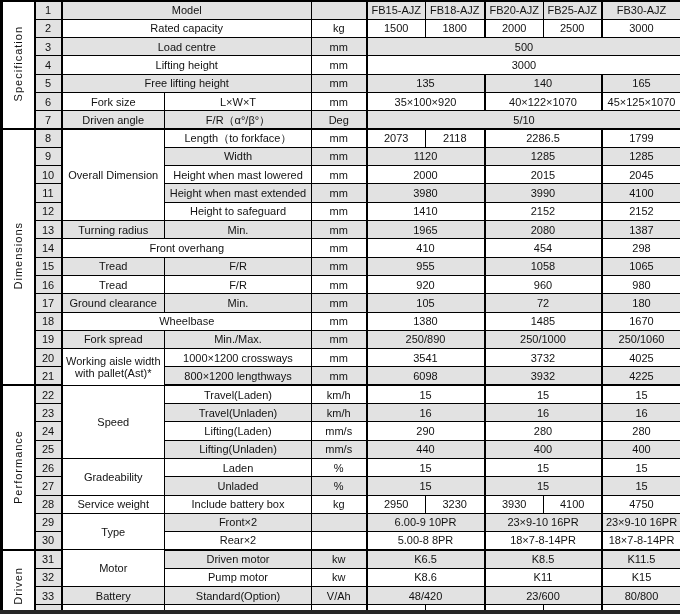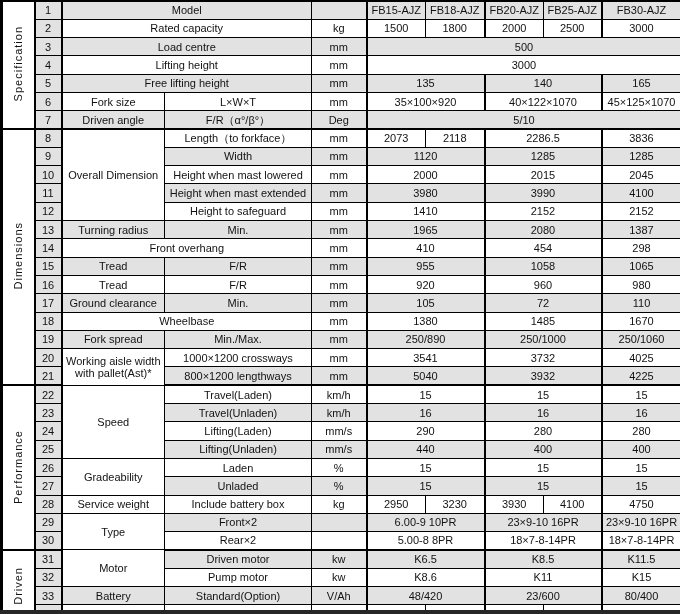--- a/index.html
+++ b/index.html
@@ -136,21 +136,21 @@
         </tr>
         <tr>
           <td class="seccell" rowspan="14"><span class="vtext">Dimensions</span></td>
           <td class="numcell">8</td>
           <td rowspan="5" class="white">Overall Dimension</td>
           <td class="white">Length（to forkface）</td>
           <td class="white">mm</td>
           <td class="white gl">2073</td>
           <td class="white">2118</td>
           <td colspan="2" class="white gl">2286.5</td>
-          <td class="white gl">3836</td>
+          <td class="white gl">1799</td>
         </tr>
         <tr>
           <td class="numcell">9</td>
           <td class="gray">Width</td>
           <td class="gray">mm</td>
           <td colspan="2" class="gray gl">1120</td>
           <td colspan="2" class="gray gl">1285</td>
           <td class="gray gl">1285</td>
         </tr>
         <tr>
@@ -212,21 +212,21 @@
           <td colspan="2" class="white gl">960</td>
           <td class="white gl">980</td>
         </tr>
         <tr>
           <td class="numcell">17</td>
           <td class="gray">Ground clearance</td>
           <td class="gray">Min.</td>
           <td class="gray">mm</td>
           <td colspan="2" class="gray gl">105</td>
           <td colspan="2" class="gray gl">72</td>
-          <td class="gray gl">110</td>
+          <td class="gray gl">180</td>
         </tr>
         <tr>
           <td class="numcell">18</td>
           <td colspan="2" class="white">Wheelbase</td>
           <td class="white">mm</td>
           <td colspan="2" class="white gl">1380</td>
           <td colspan="2" class="white gl">1485</td>
           <td class="white gl">1670</td>
         </tr>
         <tr>
@@ -244,21 +244,21 @@
           <td class="white">1000×1200 crossways</td>
           <td class="white">mm</td>
           <td colspan="2" class="white gl">3541</td>
           <td colspan="2" class="white gl">3732</td>
           <td class="white gl">4025</td>
         </tr>
         <tr class="secend">
           <td class="numcell">21</td>
           <td class="gray">800×1200 lengthways</td>
           <td class="gray">mm</td>
-          <td colspan="2" class="gray gl">5040</td>
+          <td colspan="2" class="gray gl">6098</td>
           <td colspan="2" class="gray gl">3932</td>
           <td class="gray gl">4225</td>
         </tr>
         <tr>
           <td class="seccell" rowspan="9"><span class="vtext">Performance</span></td>
           <td class="numcell">22</td>
           <td rowspan="4" class="white">Speed</td>
           <td class="white">Travel(Laden)</td>
           <td class="white">km/h</td>
           <td colspan="2" class="white gl">15</td>
@@ -352,21 +352,21 @@
           <td colspan="2" class="white gl">K11</td>
           <td class="white gl">K15</td>
         </tr>
         <tr>
           <td class="numcell">33</td>
           <td class="gray">Battery</td>
           <td class="gray">Standard(Option)</td>
           <td class="gray">V/Ah</td>
           <td colspan="2" class="gray gl">48/420</td>
           <td colspan="2" class="gray gl">23/600</td>
-          <td class="gray gl">80/400</td>
+          <td class="gray gl">80/800</td>
         </tr>
         <tr>
           <td class="numcell">34</td>
           <td class="white"></td>
           <td class="white">Type</td>
           <td class="white"></td>
           <td class="white gl">AC</td>
           <td class="white">AC</td>
           <td class="white gl">AC</td>
           <td class="white">AC</td>

